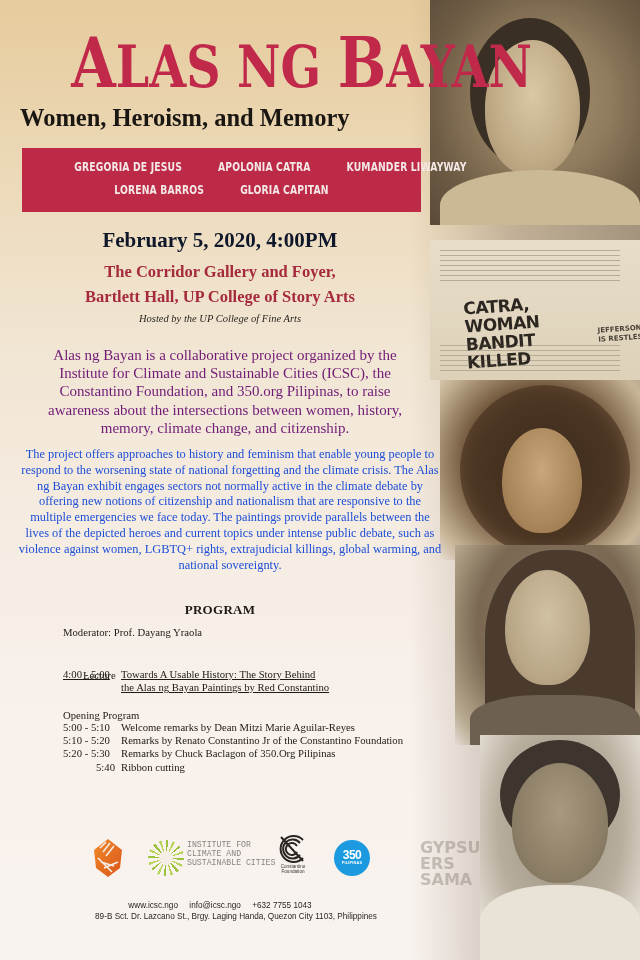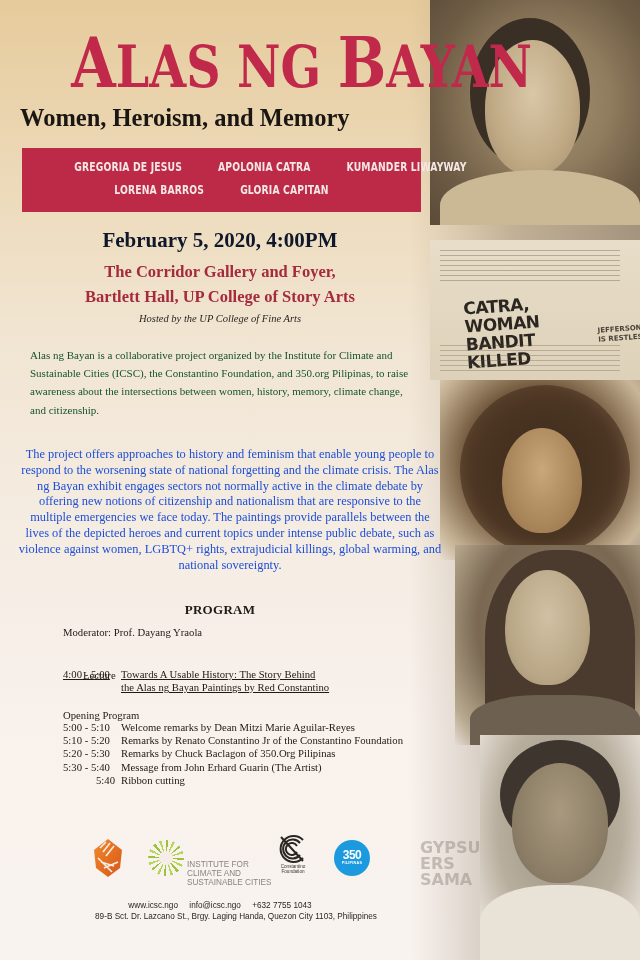--- a/index.html
+++ b/index.html
@@ -97,22 +97,22 @@
     position: absolute; left: 40px; width: 360px; text-align: center;
     font-family: "Liberation Serif", serif; font-weight: bold; font-size: 16.5px; color: #a52a3d;
   }
   .venue1 { top: 262px; }
   .venue2 { top: 287px; }
   .hosted {
     position: absolute; left: 40px; top: 313px; width: 360px; text-align: center;
     font-family: "Liberation Serif", serif; font-style: italic; font-size: 10.5px; color: #2a2520;
   }
   .para1 {
-    position: absolute; left: 30px; top: 346px; width: 390px; text-align: left;
-    font-size: 11px; line-height: 18.2px; color: #14532d;
+    position: absolute; left: 30px; top: 346px; width: 390px; text-align: center;
+    font-size: 15px; line-height: 18.2px; color: #701a75;
   }
   .para2 {
     position: absolute; left: 18px; top: 447px; width: 424px; text-align: center;
     font-size: 12.4px; line-height: 15.8px; color: #1d4ed8;
   }
   .program-head {
     position: absolute; left: 40px; top: 602px; width: 360px; text-align: center;
     font-weight: bold; font-size: 13px; letter-spacing: 0.3px; color: #1e1a16;
   }
   .moderator, .lecture-label, .opening-label {
@@ -132,21 +132,21 @@
 
   
   .logos { position: absolute; left: 0; top: 830px; width: 440px; height: 60px; }
   .logo-up { position: absolute; left: 92px; top: 8px; width: 32px; height: 40px; }
   .logo-icsc { position: absolute; left: 148px; top: 10px; width: 36px; height: 36px; border-radius: 50%;
     background: conic-gradient(#9bc23c 0 8deg, transparent 8deg 22deg, #b7d35a 22deg 30deg, transparent 30deg 45deg, #9bc23c 45deg 53deg, transparent 53deg 67deg, #b7d35a 67deg 75deg, transparent 75deg 90deg, #9bc23c 90deg 98deg, transparent 98deg 112deg, #b7d35a 112deg 120deg, transparent 120deg 135deg, #9bc23c 135deg 143deg, transparent 143deg 157deg, #b7d35a 157deg 165deg, transparent 165deg 180deg, #9bc23c 180deg 188deg, transparent 188deg 202deg, #b7d35a 202deg 210deg, transparent 210deg 225deg, #9bc23c 225deg 233deg, transparent 233deg 247deg, #b7d35a 247deg 255deg, transparent 255deg 270deg, #9bc23c 270deg 278deg, transparent 278deg 292deg, #b7d35a 292deg 300deg, transparent 300deg 315deg, #9bc23c 315deg 323deg, transparent 323deg 337deg, #b7d35a 337deg 345deg, transparent 345deg 360deg);
   }
   .logo-icsc::after { content: ""; position: absolute; left: 11px; top: 11px; width: 14px; height: 14px; border-radius: 50%; background: #f6eee6; }
   .logo-icsc-text {
     position: absolute; left: 187px; top: 10px; width: 90px;
-    font-family: Liberation Sans, sans-serif; font-size: 8.2px; line-height: 9.2px; color: #8a8580; text-transform: uppercase; margin-top: 20px;
+    font-family: Liberation Mono, monospace; font-size: 8.2px; line-height: 9.2px; color: #8a8580; text-transform: uppercase;
   }
   .logo-cf { position: absolute; left: 277px; top: 4px; width: 30px; height: 30px; }
   .logo-cf-text {
     position: absolute; left: 274px; top: 34px; width: 38px; text-align: center;
     font-family: "Liberation Sans", sans-serif; font-size: 4.6px; line-height: 5.4px; color: #3a3632;
   }
   .logo-350 {
     position: absolute; left: 334px; top: 10px; width: 36px; height: 36px; border-radius: 50%;
     background: #1b9ae0; color: #fff; text-align: center;
     font-family: "Liberation Sans", sans-serif;
@@ -249,24 +249,20 @@
     <span class="time">5:00 - 5:10</span>
     <span>Welcome remarks by Dean Mitzi Marie Aguilar-Reyes</span>
   </div>
   <div class="srow">
     <span class="time">5:10 - 5:20</span>
     <span>Remarks by Renato Constantino Jr of the Constantino Foundation</span>
   </div>
   <div class="srow">
     <span class="time">5:20 - 5:30</span>
     <span>Remarks by Chuck Baclagon of 350.Org Pilipinas</span>
-  </div>
-  <div class="srow">
-    <span class="time">5:30 - 5:40</span>
-    <span>Message from John Erhard Guarin (The Artist)</span>
   </div>
   <div class="srow">
     <span class="time right">5:40</span>
     <span>Ribbon cutting</span>
   </div>
 </div>
 
 <div class="logos">
   <svg class="logo-up" viewBox="0 0 32 40">
     <defs>

